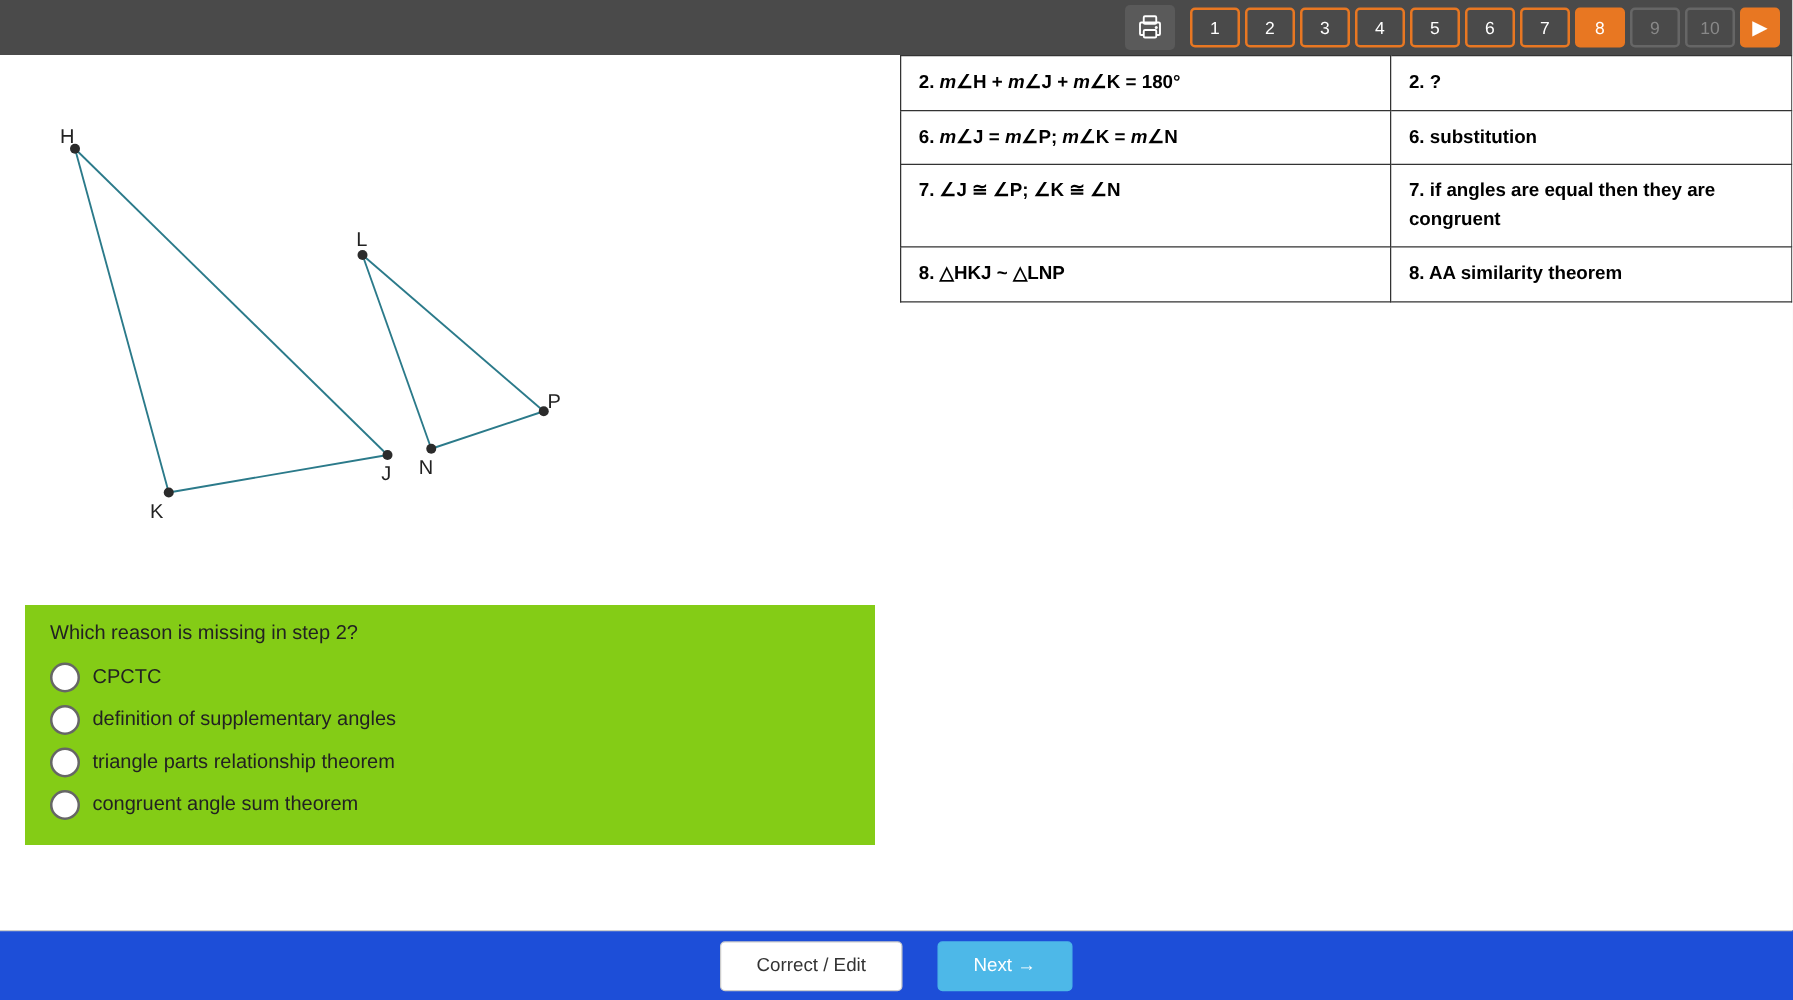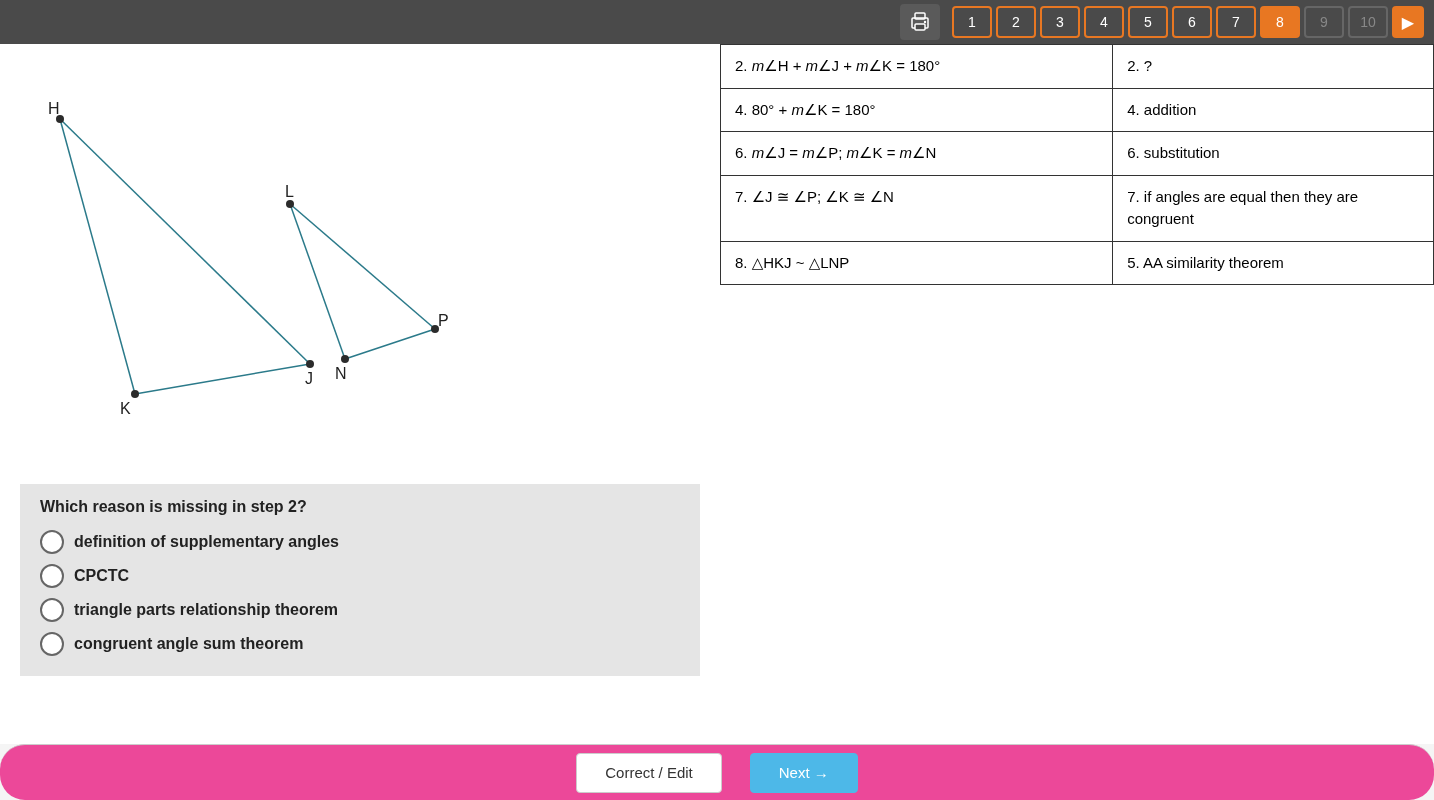--- a/index.html
+++ b/index.html
@@ -97,20 +97,21 @@
       height: 420px;
       position: relative;
     }
 
     
     .right-panel {
       flex: 1;
       padding: 0;
       background: white;
       overflow-y: auto;
+      font-weight: bold;
     }
 
     .proof-table {
       width: 100%;
       border-collapse: collapse;
       border: 1px solid #333;
     }
 
     .proof-table td {
       border: 1px solid #333;
@@ -124,22 +125,21 @@
       width: 55%;
     }
 
     .proof-table .reason-col {
       width: 45%;
     }
 
     
     .question-area {
       padding: 14px 20px 10px 20px;
-      background: #e5e5e5;
-      font-weight: bold;
+      background: #84cc16;
     }
 
     .question-text {
       font-size: 16px;
       margin-bottom: 14px;
       color: #222;
     }
 
     .radio-option {
       display: flex;
@@ -163,27 +163,26 @@
       justify-content: center;
     }
 
     
     .bottom-bar {
       position: fixed;
       bottom: 0;
       left: 0;
       width: 1434px;
       height: 56px;
-      background: #ec4899;
+      background: #1d4ed8;
       border-top: 1px solid #ccc;
       display: flex;
       align-items: center;
       justify-content: center;
       gap: 28px;
-      border-radius: 25px;
     }
 
     .bottom-btn {
       height: 40px;
       padding: 0 28px;
       border-radius: 4px;
       font-size: 15px;
       cursor: pointer;
       border: 1px solid #ccc;
     }
@@ -280,26 +279,26 @@
         <text x="315" y="315" font-size="16" font-family="Arial" fill="#222">N</text>
         <text x="418" y="262" font-size="16" font-family="Arial" fill="#222">P</text>
       </svg>
     </div>
 
     <div class="question-area">
       <div class="question-text">Which reason is missing in step 2?</div>
 
       <div class="radio-option">
         <div class="radio-circle"></div>
-        <span>definition of supplementary angles</span>
+        <span>CPCTC</span>
       </div>
 
       <div class="radio-option">
         <div class="radio-circle"></div>
-        <span>CPCTC</span>
+        <span>definition of supplementary angles</span>
       </div>
 
       <div class="radio-option">
         <div class="radio-circle"></div>
         <span>triangle parts relationship theorem</span>
       </div>
 
       <div class="radio-option">
         <div class="radio-circle"></div>
         <span>congruent angle sum theorem</span>
@@ -308,44 +307,38 @@
   </div>
 
   <div class="right-panel">
     <table class="proof-table">
       <tbody>
         <tr>
           <td class="statement-col">
             2. <em>m</em>∠H + <em>m</em>∠J + <em>m</em>∠K = 180°
           </td>
           <td class="reason-col">2. ?</td>
-        </tr>
-        <tr>
-          <td class="statement-col">
-            4. 80° + <em>m</em>∠K = 180°
-          </td>
-          <td class="reason-col">4. addition</td>
         </tr>
         <tr>
           <td class="statement-col">
             6. <em>m</em>∠J = <em>m</em>∠P; <em>m</em>∠K = <em>m</em>∠N
           </td>
           <td class="reason-col">6. substitution</td>
         </tr>
         <tr>
           <td class="statement-col">
             7. ∠J ≅ ∠P; ∠K ≅ ∠N
           </td>
           <td class="reason-col">7. if angles are equal then they are congruent</td>
         </tr>
         <tr>
           <td class="statement-col">
             8. △HKJ ~ △LNP
           </td>
-          <td class="reason-col">5. AA similarity theorem</td>
+          <td class="reason-col">8. AA similarity theorem</td>
         </tr>
       </tbody>
     </table>
   </div>
 
 </div>
 
 <div class="bottom-bar">
   <button class="bottom-btn secondary">
     <span>Correct / Edit</span>

